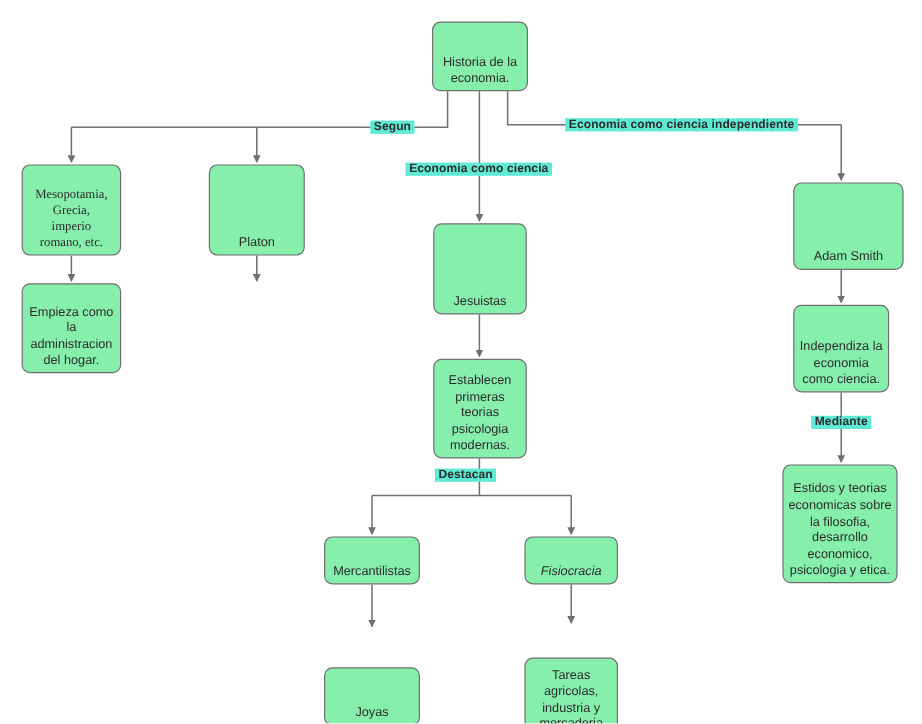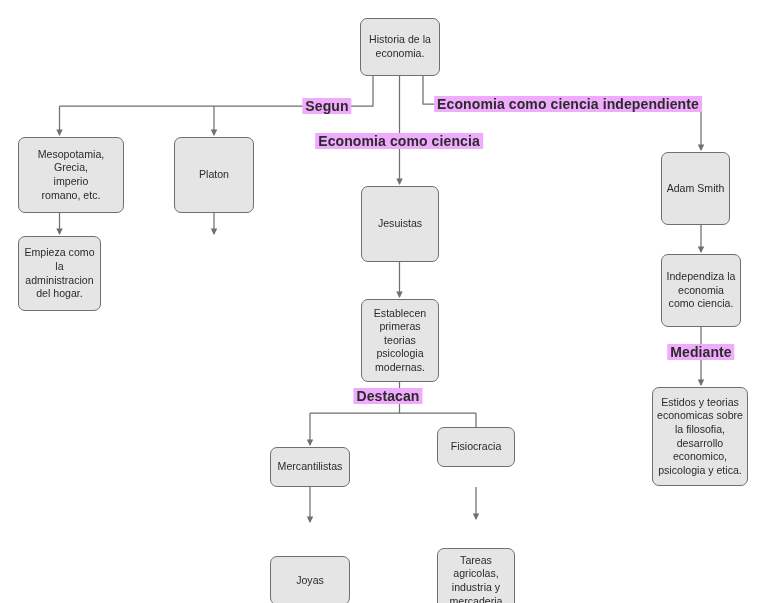--- a/index.html
+++ b/index.html
@@ -21,41 +21,41 @@
     left: 0;
     top: 0;
     width: 768px;
     height: 603px;
   }
   .node {
     position: absolute;
     box-sizing: border-box;
     border: 1.3px solid #6f6f6f;
     border-radius: 7px;
-    background: #e5e5e5;
+    background: #86efac;
     color: #2b2b2b;
     font-size: 10.6px;
     line-height: 13.6px;
     display: flex;
-    align-items: center;
+    align-items: flex-end;
     justify-content: center;
     text-align: center;
     padding: 2px 4px;
     z-index: 2;
   }
   .node-text {
     display: block;
     white-space: pre-line;
   }
   .edge-label {
     position: absolute;
-    font-size: 14px;
+    font-size: 10px;
     font-weight: bold;
     color: #2b2b2b;
-    background: #f0abfc;
+    background: #5eead4;
     padding: 0 3px;
     white-space: nowrap;
     letter-spacing: 0.1px;
     z-index: 3;
     transform: translate(-50%, -50%);
   }
 </style>
 </head>
 <body>
 
@@ -98,21 +98,21 @@
       <path d="M 701 327 L 701 385" marker-end="url(#arrow)"></path>
 
     </g>
   </svg>
 
   <div class="node" style="left:360px; top:18px; width:80px; height:58px;">
     <span class="node-text">Historia de la
 economia.</span>
   </div>
 
-  <div class="node" style="left:18px; top:137px; width:106px; height:76px;">
+  <div class="node" style="left:18px; top:137px; width:83px; height:76px;font-family:Liberation Serif, serif;">
     <span class="node-text">Mesopotamia,
 Grecia,
 imperio
 romano, etc.</span>
   </div>
 
   <div class="node" style="left:174px; top:137px; width:80px; height:76px;">
     <span class="node-text">Platon</span>
   </div>
 
@@ -137,32 +137,32 @@
   </div>
 
   <div class="node" style="left:270px; top:447px; width:80px; height:40px;">
     <span class="node-text">Mercantilistas</span>
   </div>
 
   <div class="node" style="left:270px; top:524px; width:80px; height:49px;margin-top:32px;">
     <span class="node-text">Joyas</span>
   </div>
 
-  <div class="node" style="left:437px; top:427px; width:78px; height:40px;">
+  <div class="node" style="left:437px; top:447px; width:78px; height:40px;font-style:italic;">
     <span class="node-text">Fisiocracia</span>
   </div>
 
   <div class="node" style="left:437px; top:521px; width:78px; height:66px;margin-top:27px;">
     <span class="node-text">Tareas
 agricolas,
 industria y
 mercaderia</span>
   </div>
 
-  <div class="node" style="left:661px; top:152px; width:69px; height:73px;">
+  <div class="node" style="left:661px; top:152px; width:92px; height:73px;">
     <span class="node-text">Adam Smith</span>
   </div>
 
   <div class="node" style="left:661px; top:254px; width:80px; height:73px;">
     <span class="node-text">Independiza la
 economia
 como ciencia.</span>
   </div>
 
   <div class="node" style="left:652px; top:387px; width:96px; height:99px;">

